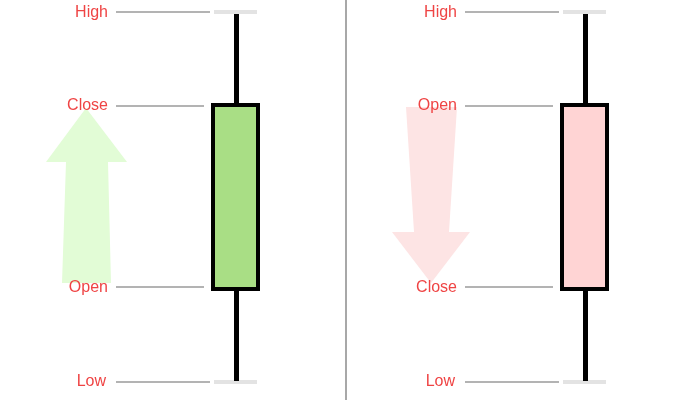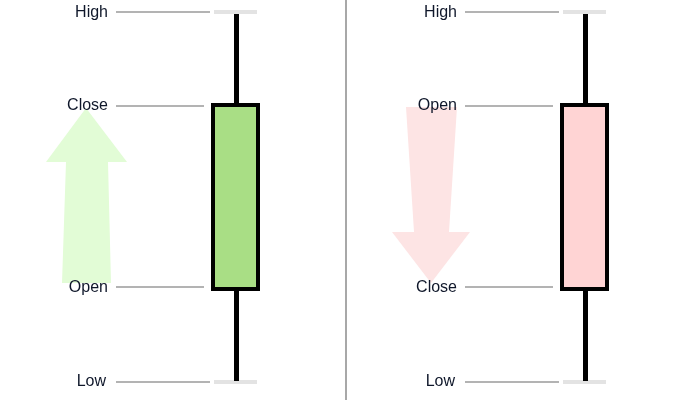--- a/index.html
+++ b/index.html
@@ -2,21 +2,21 @@
 <html><head>
 <meta charset="utf-8">
 <style>
   html, body { margin: 0; padding: 0; background: #ffffff; }
   body { width: 690px; height: 400px; position: relative; overflow: hidden;
          font-family: "Liberation Sans", sans-serif; }
   .panel { position: absolute; top: 0; height: 400px; width: 345px; }
   .panel.left { left: 0; }
   .panel.right { left: 349px; }
   .divider { position: absolute; left: 345px; top: 0; width: 2px; height: 400px; background: #a8a8a8; }
-  .lbl { position: absolute; font-size: 16px; color: #0f172a; text-align: right; width: 100px; line-height: 18px; }
+  .lbl { position: absolute; font-size: 16px; color: #ef4444; text-align: right; width: 100px; line-height: 18px; }
   .guide { position: absolute; height: 2px; background: #b3b3b3; }
   .cap { position: absolute; height: 4px; background: #e3e3e3; }
   .wick { position: absolute; width: 5px; background: #000; }
   .body-box { position: absolute; box-sizing: border-box; border: 4px solid #000; }
   svg.arrow { position: absolute; left: 0; top: 0; }
 </style>
 </head>
 <body>
 
 <div class="panel left">

